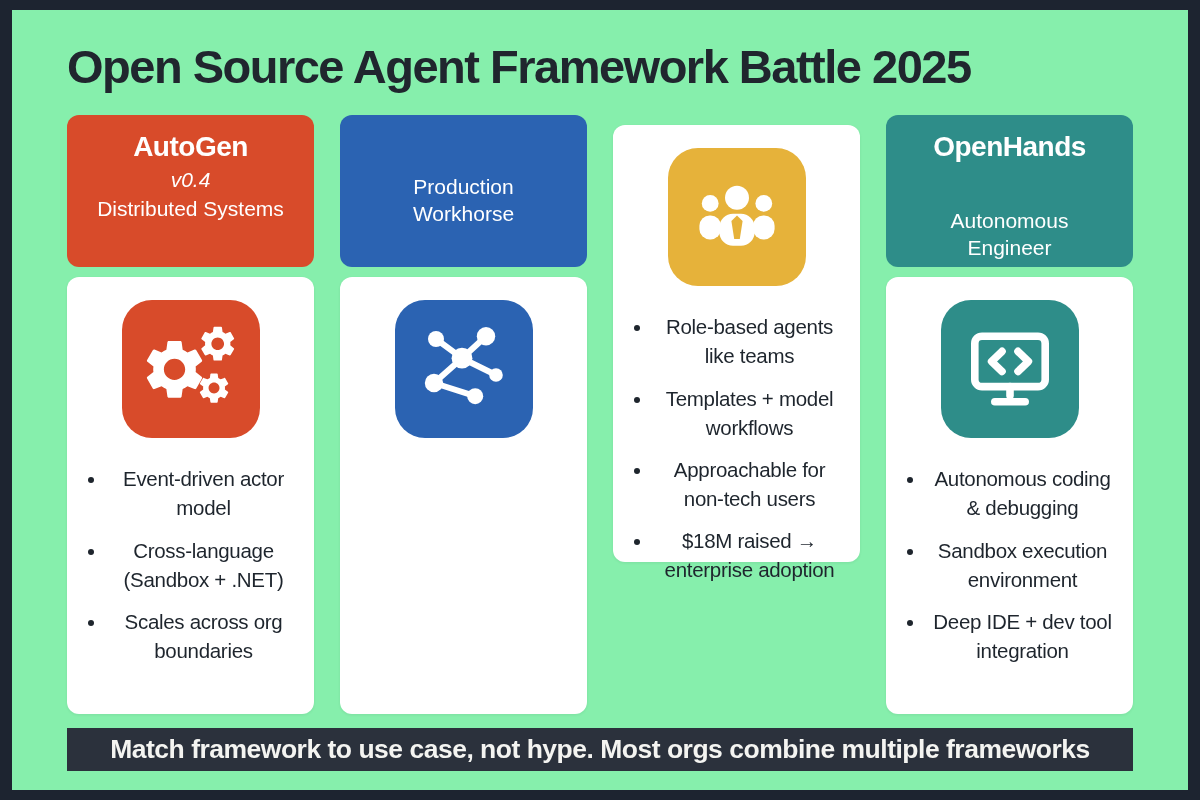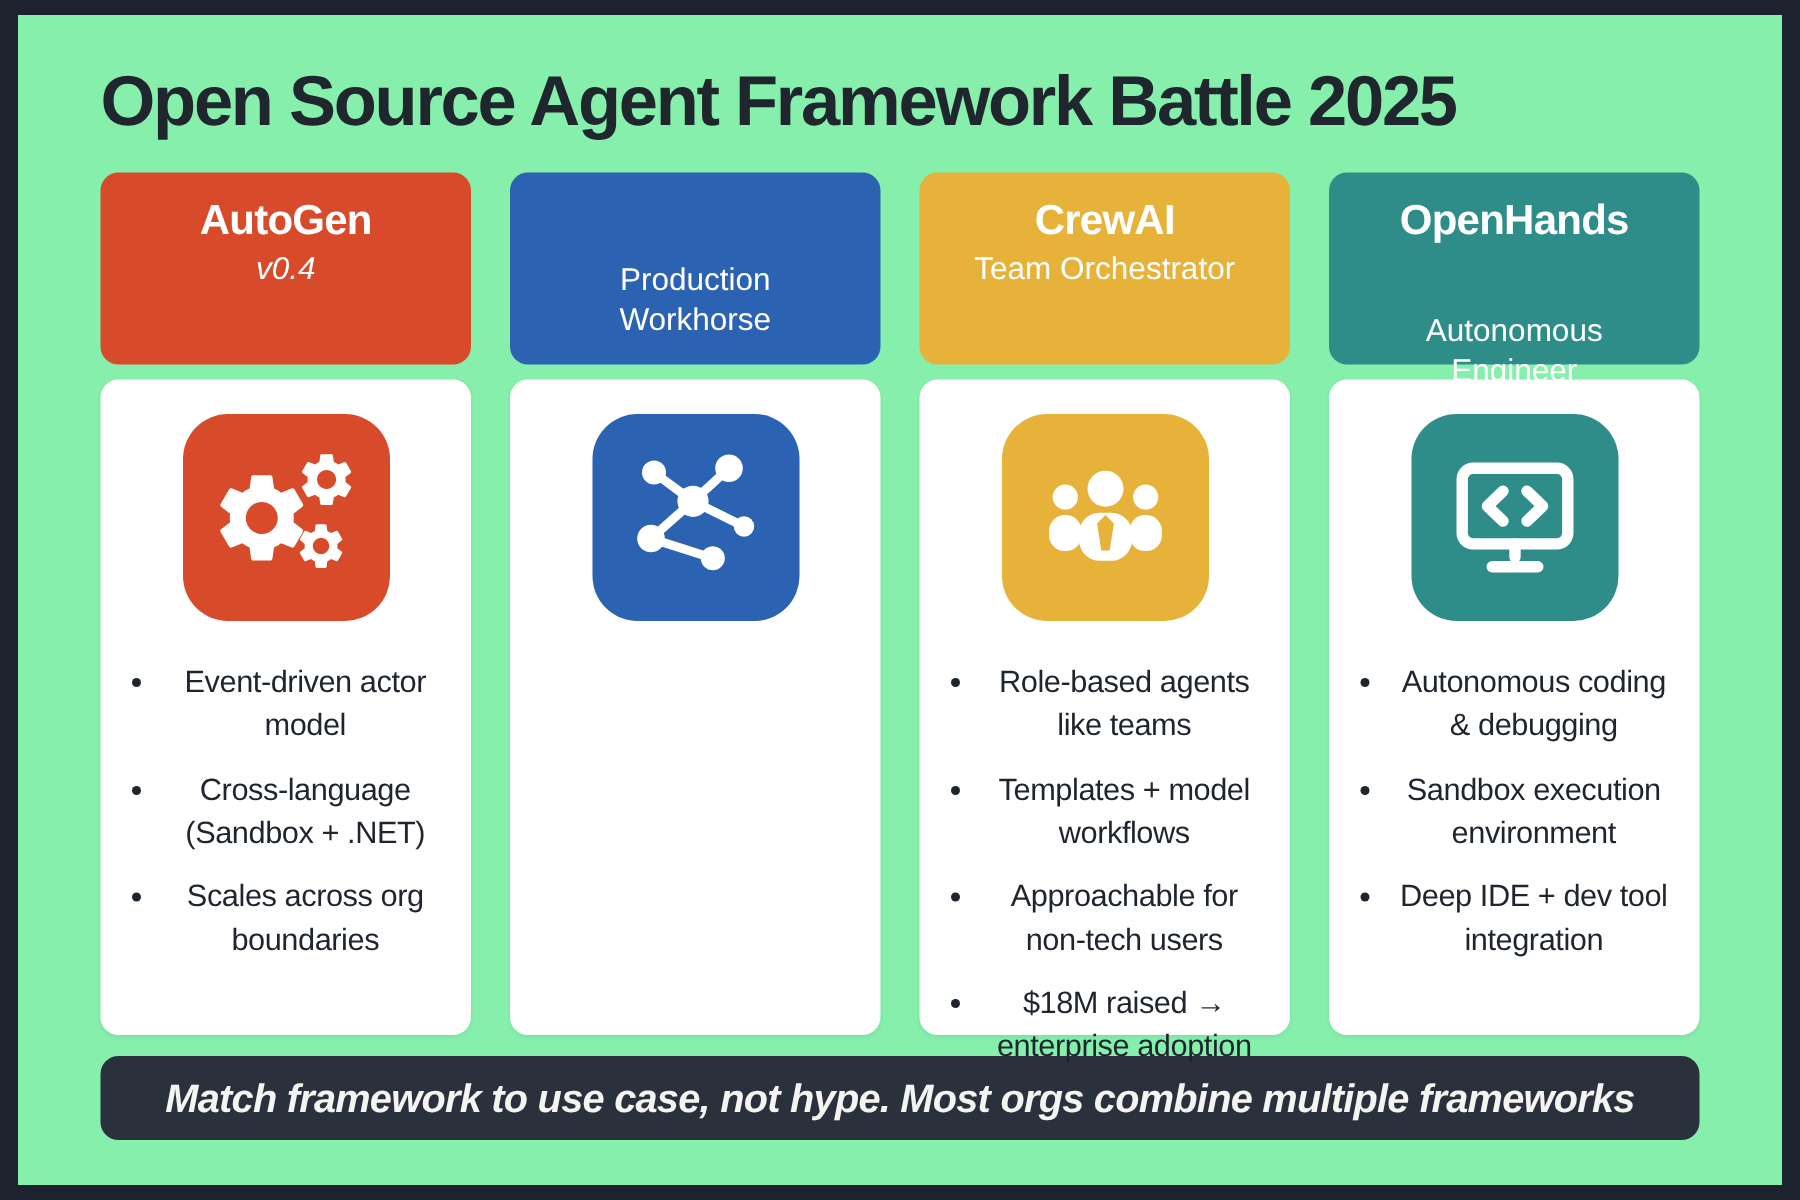--- a/index.html
+++ b/index.html
@@ -28,21 +28,21 @@
   }
   .columns {
     display: flex;
     gap: 26px;
     margin: 0 55px;
   }
   .column { flex: 1; min-width: 0; --col-color: #999; }
   .col-header {
     background: var(--col-color);
     border-radius: 12px;
-    height: 128px;
+    height: 152px;
     box-sizing: border-box;
     padding-top: 15px;
     text-align: center;
     color: #ffffff;
   }
   .col-name {
     font-size: 28px;
     font-weight: 700;
     line-height: 1.2;
     letter-spacing: -0.5px;
@@ -88,27 +88,26 @@
   }
   ul.bullets li {
     font-size: 20.5px;
     line-height: 1.42;
     letter-spacing: -0.3px;
     margin-bottom: 13px;
     font-weight: 500;
   }
   .takeaway {
     margin: 14px 55px 0 55px;
-    height: 56px;
+    height: 43px;
     background: #2b313c;
-    border-radius: 12px;
+    border-radius: 0;
     display: flex;
     align-items: center;
     justify-content: center;
-    font-style: italic;
   }
   .takeaway span {
     color: #f4f4f1;
     font-size: 26.5px;
     font-weight: 600;
     letter-spacing: -0.5px;
   }
 </style>
 </head>
 <body>
@@ -116,20 +115,21 @@
 <div class="frame">
 
   <h1 class="page-title">Open Source Agent Framework Battle 2025</h1>
 
   <div class="columns">
 
     <section class="column" style="--col-color: #d84b2a;">
       <header class="col-header">
         <div class="col-name">AutoGen</div>
         <div class="col-version">v0.4</div>
+        <div class="col-subtitle">Distributed Systems</div>
       </header>
       <div class="col-body">
         <div class="icon-box">
           <svg viewBox="0 0 24 24" aria-hidden="true">
             <defs>
               <path id="gear" fill="#ffffff" d="M19.14 12.94c.04-.3.06-.61.06-.94 0-.32-.02-.64-.07-.94l2.03-1.58c.18-.14.23-.41.12-.61l-1.92-3.32c-.12-.22-.37-.29-.59-.22l-2.39.96c-.5-.38-1.03-.7-1.62-.94l-.36-2.54c-.04-.24-.24-.41-.48-.41h-3.84c-.24 0-.43.17-.47.41l-.36 2.54c-.59.24-1.13.57-1.62.94l-2.39-.96c-.22-.08-.47 0-.59.22L2.74 8.87c-.12.21-.08.47.12.61l2.03 1.58c-.05.3-.09.63-.09.94s.02.64.07.94l-2.03 1.58c-.18.14-.23.41-.12.61l1.92 3.32c.12.22.37.29.59.22l2.39-.96c.5.38 1.03.7 1.62.94l.36 2.54c.05.24.24.41.48.41h3.84c.24 0 .44-.17.47-.41l.36-2.54c.59-.24 1.13-.56 1.62-.94l2.39.96c.22.08.47 0 .59-.22l1.92-3.32c.12-.22.07-.47-.12-.61l-2.01-1.58zM12 15.6c-1.98 0-3.6-1.62-3.6-3.6s1.62-3.6 3.6-3.6 3.6 1.62 3.6 3.6-1.62 3.6-3.6 3.6z"></path>
             </defs>
             <use href="#gear" transform="translate(-1,3.2) scale(0.74)"></use>
             <use href="#gear" transform="translate(13.4,0.4) scale(0.44)"></use>
             <use href="#gear" transform="translate(13.2,12.2) scale(0.38)"></use>
@@ -160,24 +160,20 @@
             <circle cx="11.5" cy="9.3" r="2.6" fill="#ffffff" stroke="none"></circle>
             <circle cx="4.5" cy="15.5" r="2.3" fill="#ffffff" stroke="none"></circle>
             <circle cx="14.8" cy="18.8" r="2.0" fill="#ffffff" stroke="none"></circle>
             <circle cx="20" cy="13.5" r="1.7" fill="#ffffff" stroke="none"></circle>
           </svg>
         </div>
       </div>
     </section>
 
     <section class="column" style="--col-color: #e6b23a;">
-      <header class="col-header">
-        <div class="col-name">CrewAI</div>
-        <div class="col-subtitle">Team Orchestrator</div>
-      </header>
       <div class="col-body">
         <div class="icon-box">
           <svg viewBox="0 0 24 24" aria-hidden="true">
             <circle cx="5.3" cy="8.6" r="2.1" fill="#ffffff"></circle>
             <rect x="2.6" y="11.6" width="5.4" height="6" rx="2.6" fill="#ffffff"></rect>
             <circle cx="18.7" cy="8.6" r="2.1" fill="#ffffff"></circle>
             <rect x="16" y="11.6" width="5.4" height="6" rx="2.6" fill="#ffffff"></rect>
             <circle cx="12" cy="7.2" r="3" fill="#ffffff"></circle>
             <rect x="7.6" y="11.2" width="8.8" height="8" rx="3.4" fill="#ffffff"></rect>
             <path d="M12 11.6 L13.4 13 L12.7 17.5 L11.3 17.5 L10.6 13 Z" fill="var(--col-color)"></path>

